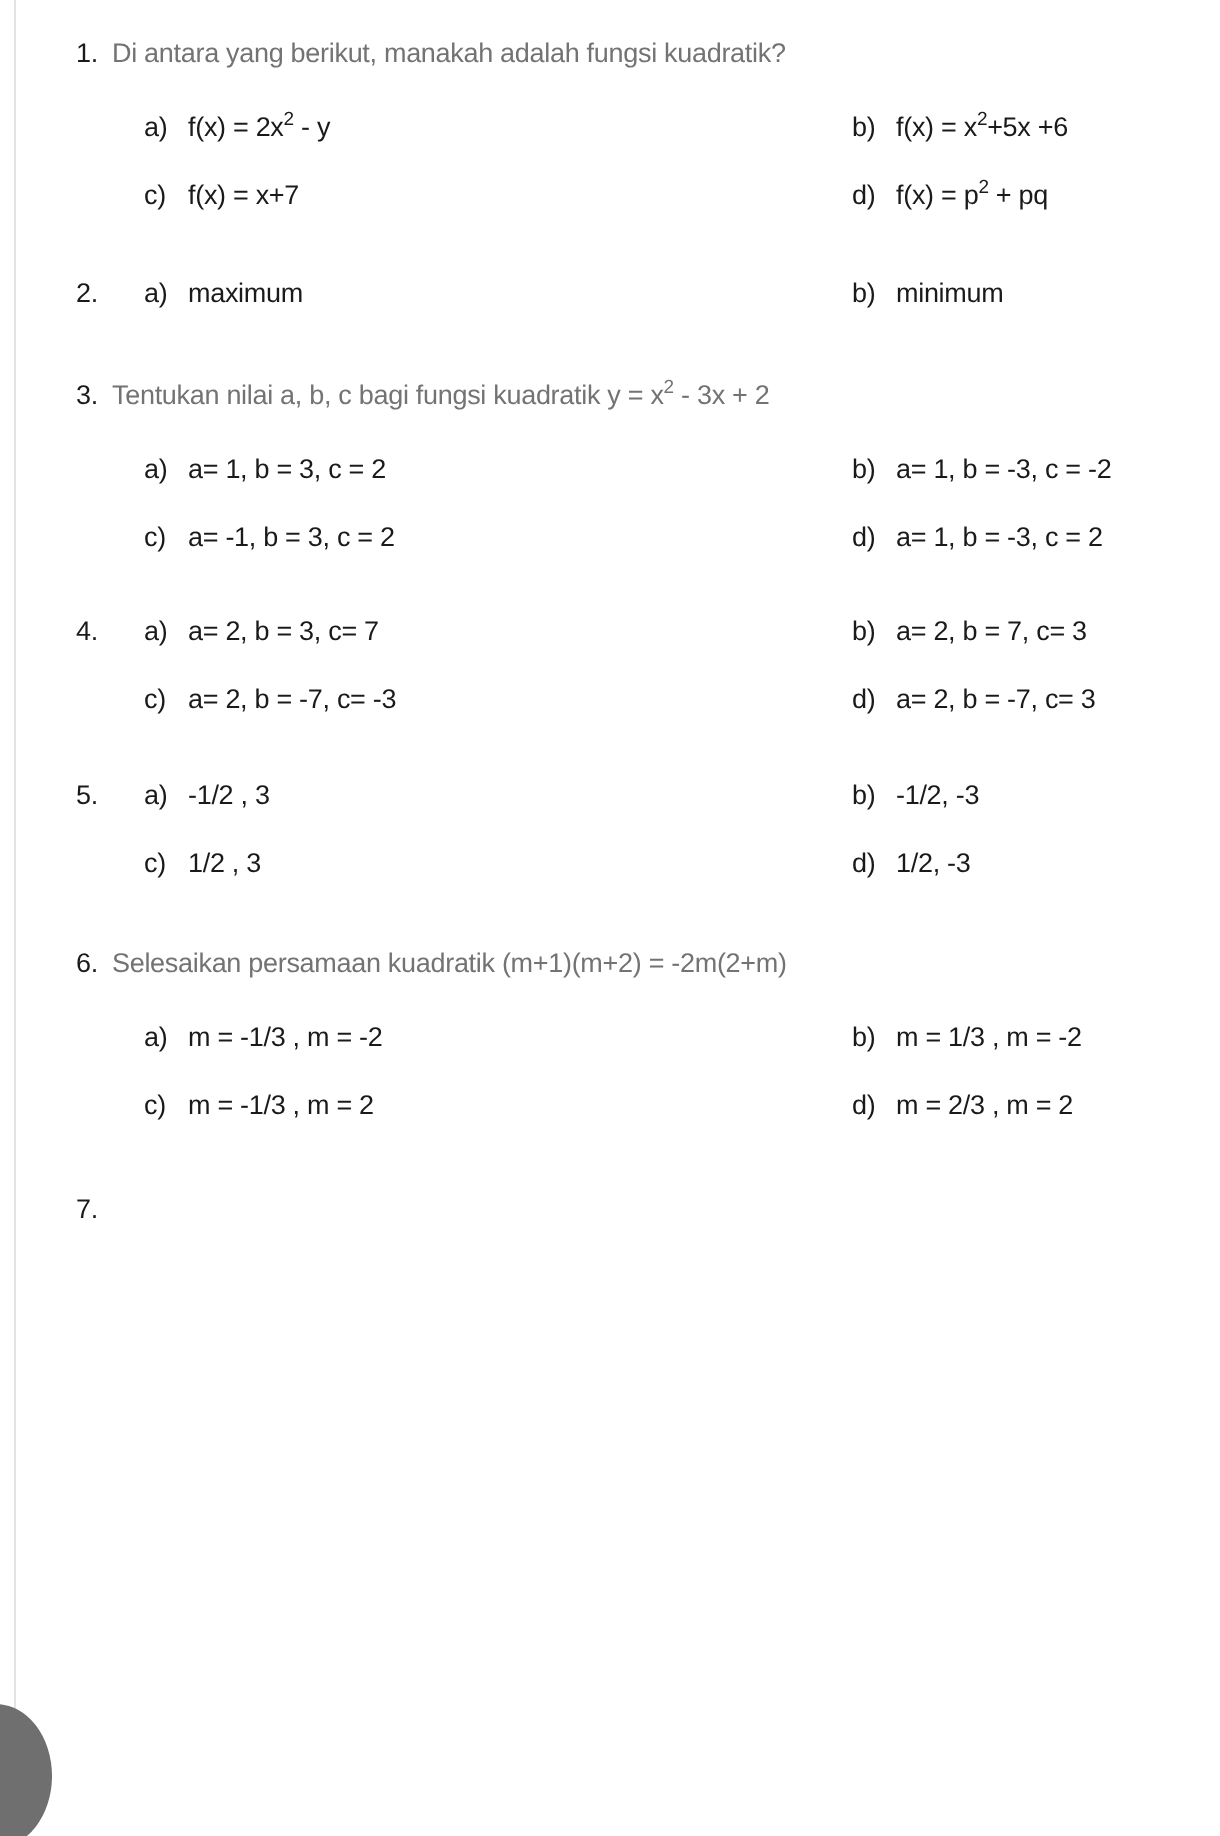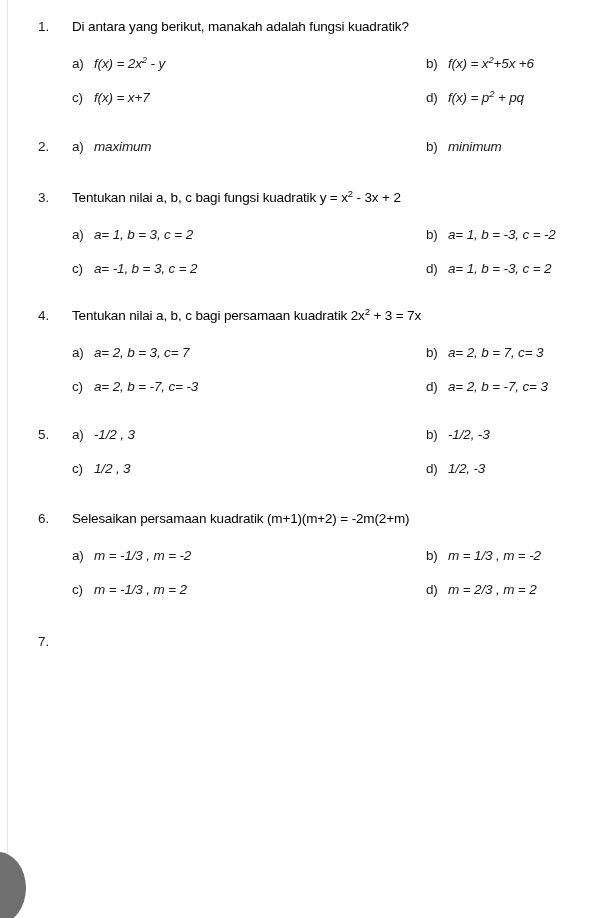--- a/index.html
+++ b/index.html
@@ -59,24 +59,24 @@
     left: 38px;
     top: 0;
     width: 26px;
     font-size: 13.5px;
     line-height: 19px;
     color: #1a1a1a;
     letter-spacing: -0.1px;
   }
 
   .q-stem {
-    margin-left: 34px;
+    margin-left: 18px;
     font-size: 13.5px;
     line-height: 19px;
-    color: #000000;
+    color: #737373;
     letter-spacing: -0.15px;
     white-space: nowrap;
   }
   .q-stem .line2 {
     display: block;
     margin-top: 11px;
   }
 
   .options {
     margin-top: 18px;
@@ -104,21 +104,20 @@
   }
   .option.col-right {
     flex: none;
   }
   .opt-letter {
     width: 22px;
     flex: none;
   }
   .opt-text {
     display: inline-block;
-    font-style: italic;
   }
 
   sup {
     font-size: 9.5px;
     line-height: 0;
     vertical-align: super;
   }
 
   
   #q1 { margin-bottom: 30px; }
@@ -200,21 +199,20 @@
         <div class="option col-right">
           <span class="opt-letter">d)</span>
           <span class="opt-text">a= 1, b = -3, c = 2</span>
         </div>
       </div>
     </div>
   </div>
 
   <div class="question-block" id="q4">
     <span class="q-number">4.</span>
-    <div class="q-stem">Tentukan nilai a, b, c bagi persamaan kuadratik 2x<sup>2</sup> + 3 = 7x</div>
     <div class="options">
       <div class="option-row">
         <div class="option col-left">
           <span class="opt-letter">a)</span>
           <span class="opt-text">a= 2, b = 3, c= 7</span>
         </div>
         <div class="option col-right">
           <span class="opt-letter">b)</span>
           <span class="opt-text">a= 2, b = 7, c= 3</span>
         </div>

